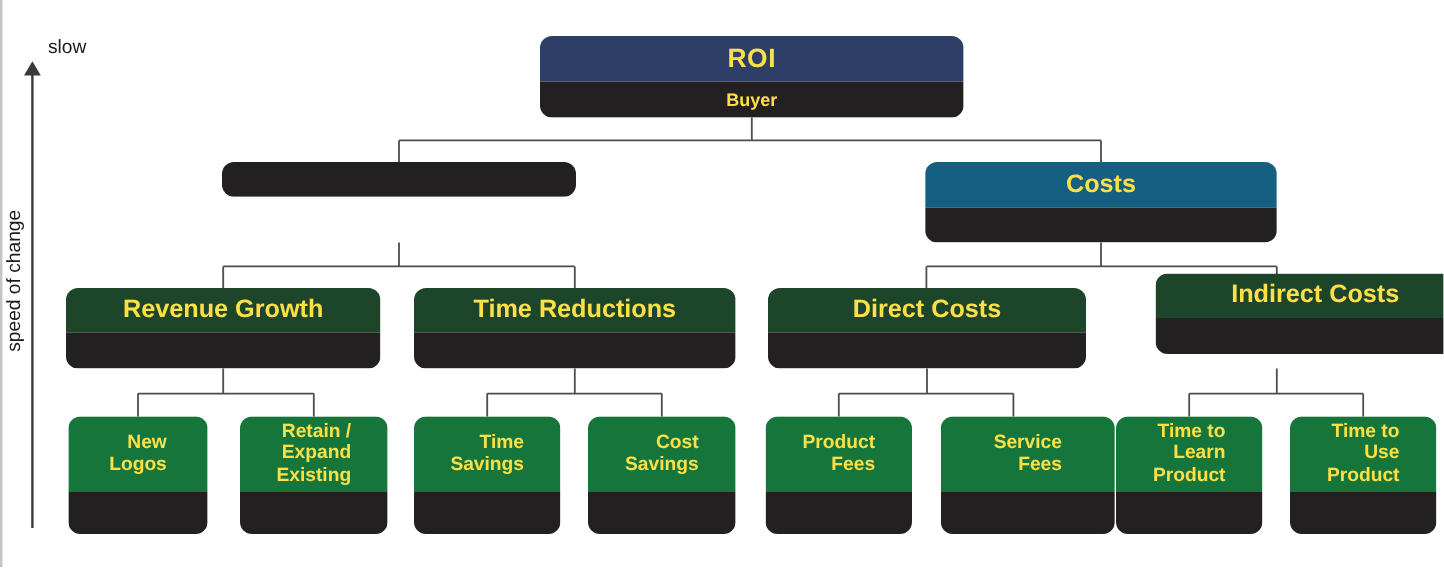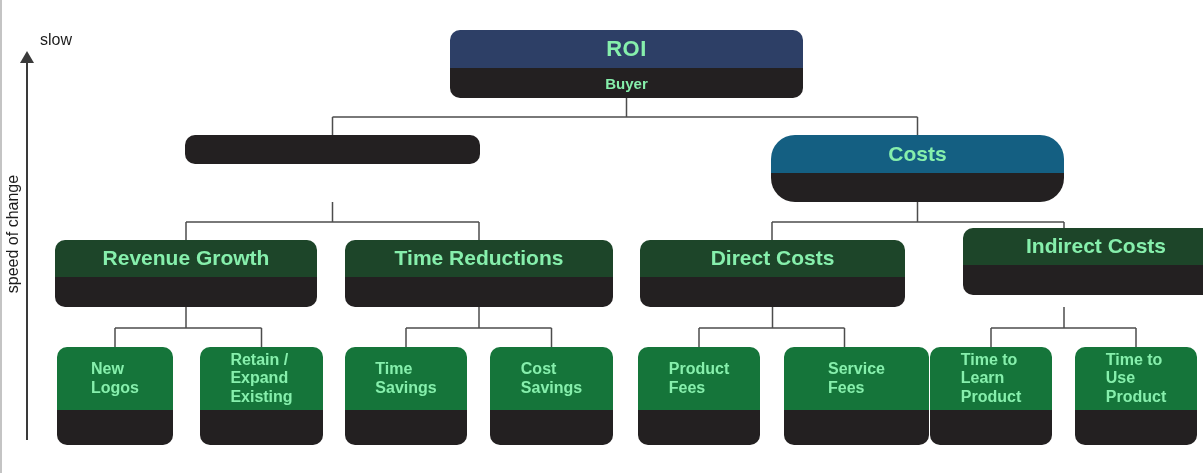--- a/index.html
+++ b/index.html
@@ -4,38 +4,38 @@
 <style>
   html,body{margin:0;padding:0;background:#ffffff;}
   .stage{
     position:relative;width:1203px;height:473px;overflow:hidden;
     background:#ffffff;font-family:"Liberation Sans",sans-serif;
   }
   .frame-left{position:absolute;left:0;top:0;width:2px;height:473px;background:#c4c4c4;}
   .connectors{position:absolute;left:0;top:0;width:1203px;height:473px;}
 
   
-  .node{position:absolute;border-radius:10px;overflow:hidden;color:#86efac;
-        font-weight:bold;text-align:left;}
+  .node{position:absolute;border-radius:10px;overflow:hidden;color:#fde047;
+        font-weight:bold;text-align:right;}
   .hd{display:flex;align-items:center;justify-content:center;white-space:pre-line;
       line-height:1.15;}
   .bd{background:#232021;display:flex;align-items:center;justify-content:center;}
 
   .lvl1 .hd{height:38px;background:#2d3f66;font-size:22px;letter-spacing:.5px;}
   .lvl1 .bd{height:30px;font-size:15px;}
   .lvl2 .hd{height:38px;background:#145f82;font-size:21px;}
   .lvl2 .bd{height:29px;}
   .lvl3 .hd{height:37px;background:#1d4529;font-size:21px;}
   .lvl3 .bd{height:30px;}
   .lvl4 .hd{height:63px;background:#15753a;font-size:16px;}
   .lvl4 .bd{height:35px;}
 
   .n0{left:450px;top:30px;width:353px;}
   .n1{left:185px;top:135px;width:295px;}
-  .n2{left:771px;top:135px;width:293px;border-radius:24px;}
+  .n2{left:771px;top:135px;width:293px;}
   .n3{left:55px;top:240px;width:262px;}
   .n4{left:345px;top:240px;width:268px;}
   .n5{left:640px;top:240px;width:265px;}
   .n6{left:931px;top:228px;width:266px;margin-left:32px;}
   .n7{left:57px;top:347px;width:116px;}
   .n8{left:200px;top:347px;width:123px;}
   .n9{left:345px;top:347px;width:122px;}
   .n10{left:490px;top:347px;width:123px;}
   .n11{left:638px;top:347px;width:122px;}
   .n12{left:784px;top:347px;width:145px;}

